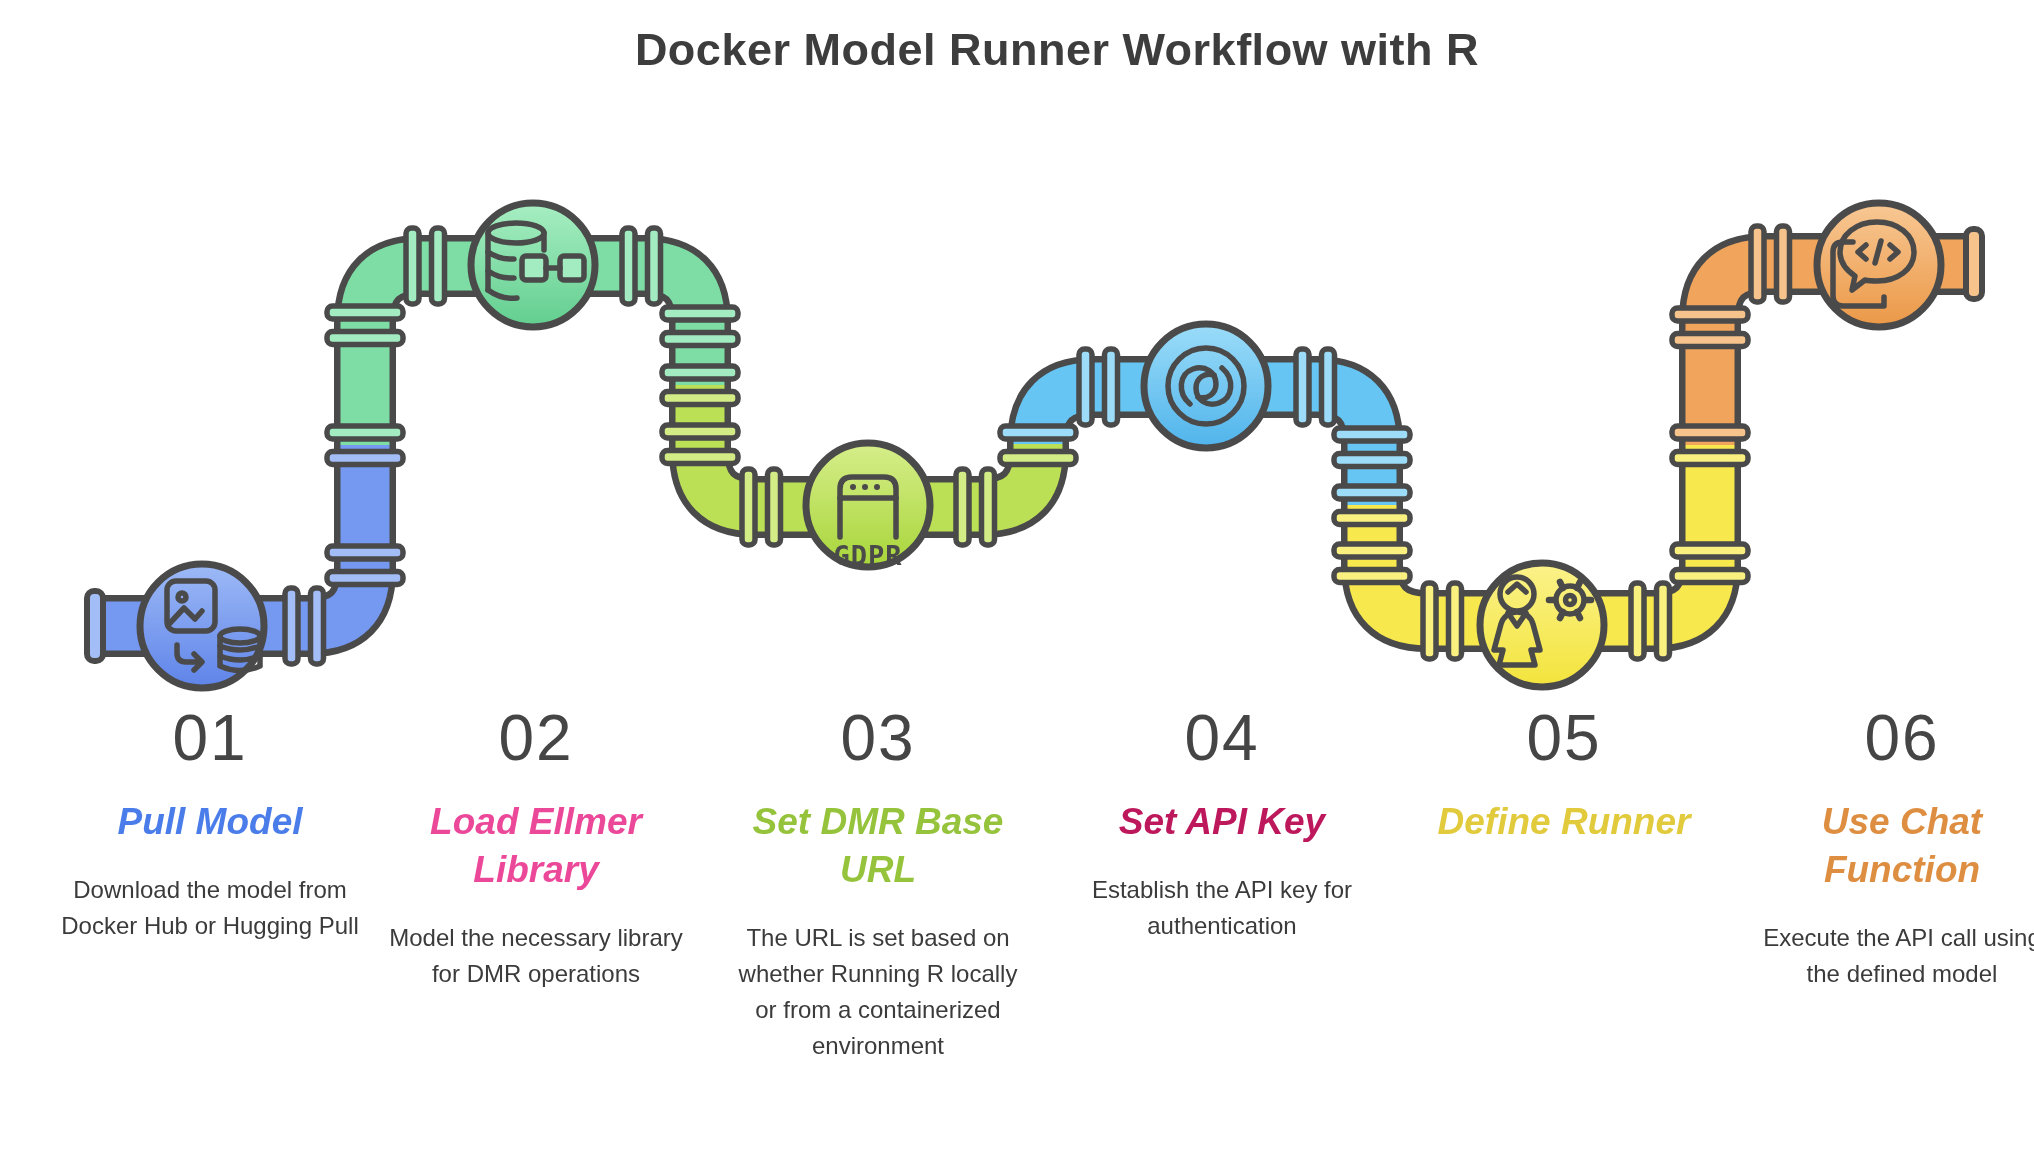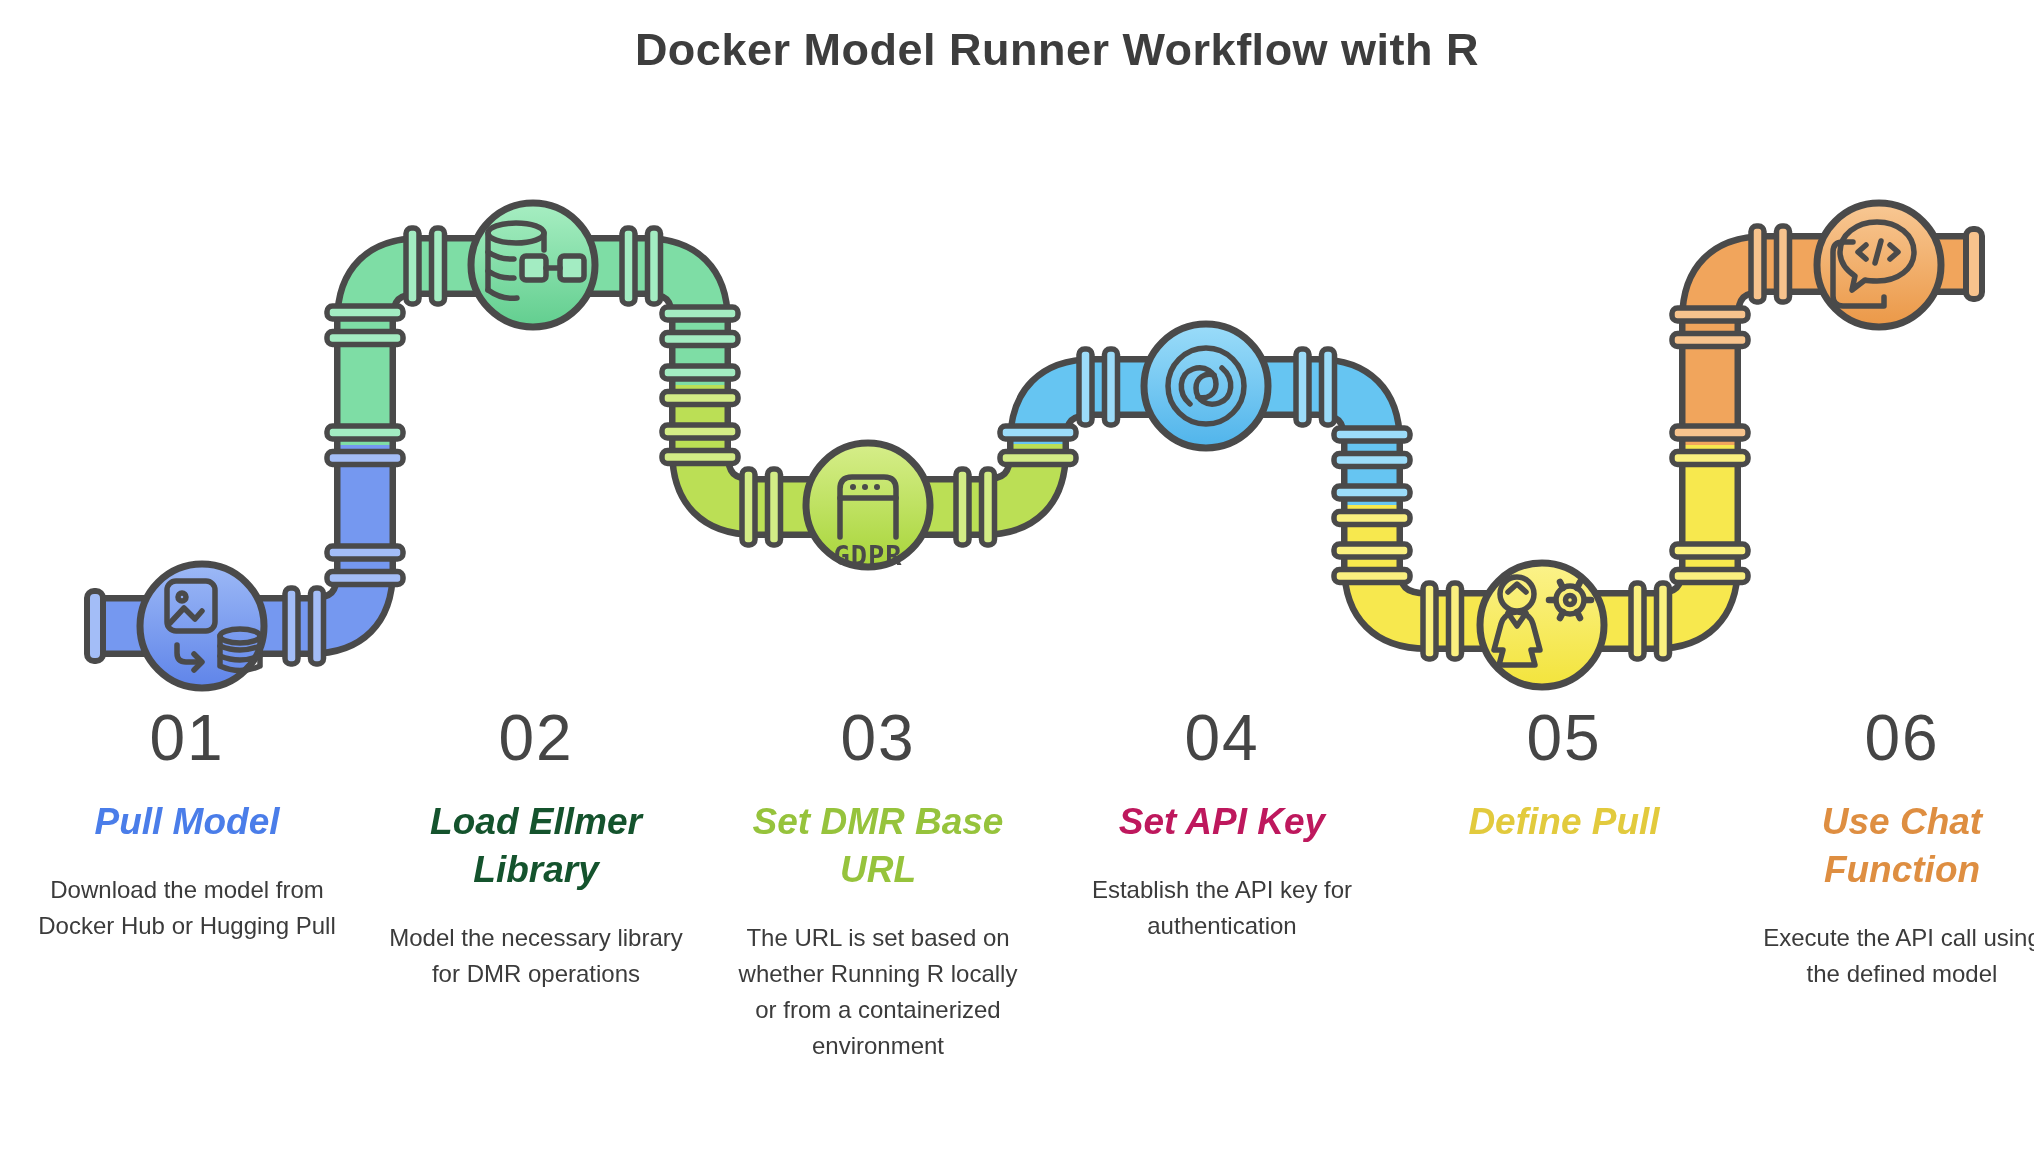--- a/index.html
+++ b/index.html
@@ -190,43 +190,43 @@
 
     <g class="icon">
       <path d="M 1853 242 h -10 q -10 0 -10 10 v 44 q 0 10 10 10 h 41 v -9"></path>
       <path d="M 1877 222 c 21 0 37 13 37 30 c 0 17 -16 29 -37 29 c -4 0 -8 0 -12 -1 l -13 10 l 3 -14 c -9 -6 -15 -14 -15 -24 c 0 -17 16 -30 37 -30 z"></path>
       <path d="M 1866 245 l -8 7 l 8 7"></path>
       <path d="M 1890 245 l 8 7 l -8 7"></path>
       <path d="M 1881 241 l -6 22"></path>
     </g>
   </svg>
 
-  <div class="step" style="left:37px">
+  <div class="step" style="left:60px">
     <div class="num">01</div>
     <div class="step-title" style="color: rgb(74, 125, 233);">Pull Model</div>
     <div class="step-desc">Download the model from Docker Hub or Hugging Pull</div>
   </div>
   <div class="step" style="left:386px">
     <div class="num">02</div>
-    <div class="step-title" style="color: #14532d;">Load Ellmer Library</div>
+    <div class="step-title" style="color: #ec4899;">Load Ellmer Library</div>
     <div class="step-desc">Model the necessary library for DMR operations</div>
   </div>
   <div class="step" style="left:728px">
     <div class="num">03</div>
     <div class="step-title" style="color: rgb(150, 195, 60);">Set DMR Base URL</div>
     <div class="step-desc">The URL is set based on whether Running R locally or from a containerized environment</div>
   </div>
   <div class="step" style="left:1072px">
     <div class="num">04</div>
     <div class="step-title" style="color: #be185d;">Set API Key</div>
     <div class="step-desc">Establish the API key for authentication</div>
   </div>
   <div class="step" style="left:1414px">
     <div class="num">05</div>
-    <div class="step-title" style="color: rgb(226, 202, 61);">Define Pull</div>
+    <div class="step-title" style="color: rgb(226, 202, 61);">Define Runner</div>
   </div>
   <div class="step" style="left:1752px">
     <div class="num">06</div>
     <div class="step-title" style="color: rgb(222, 142, 65);">Use Chat Function</div>
     <div class="step-desc">Execute the API call using the defined model</div>
   </div>
 
 </div>
 
 </body></html>

